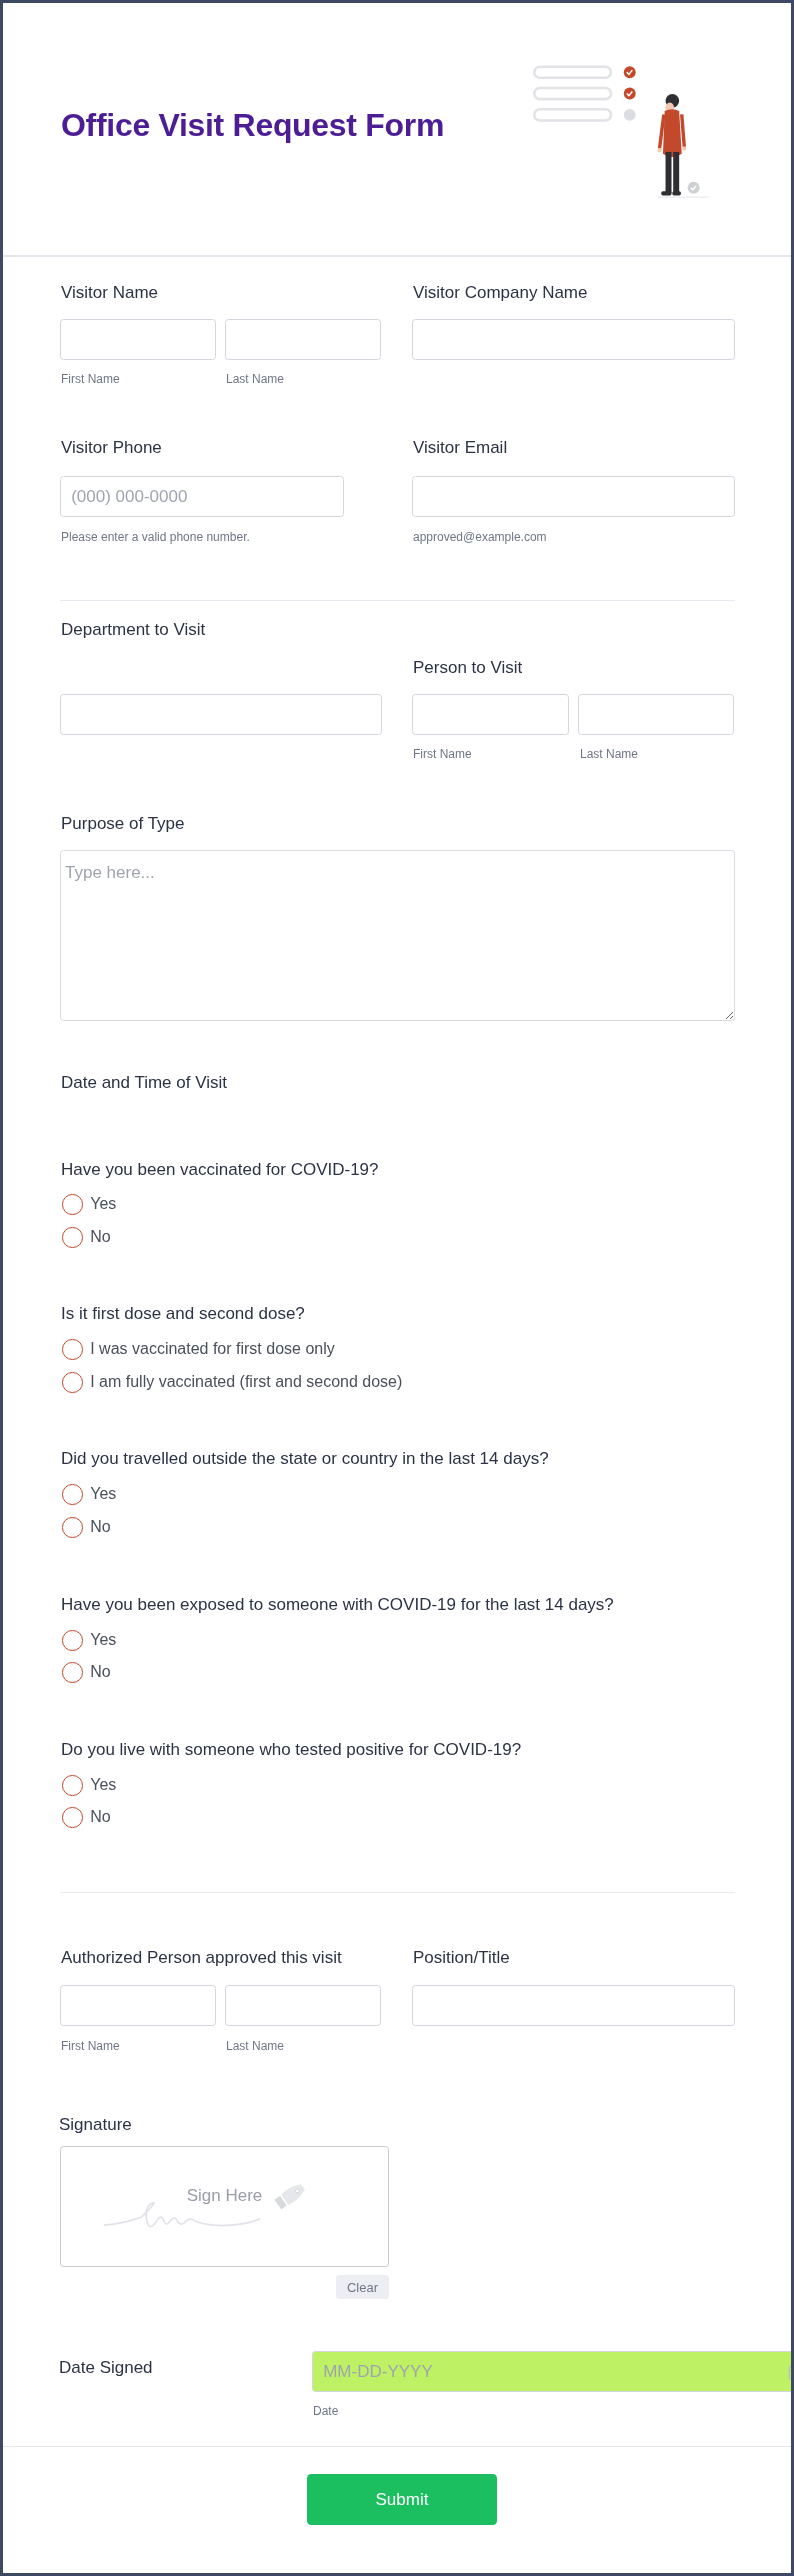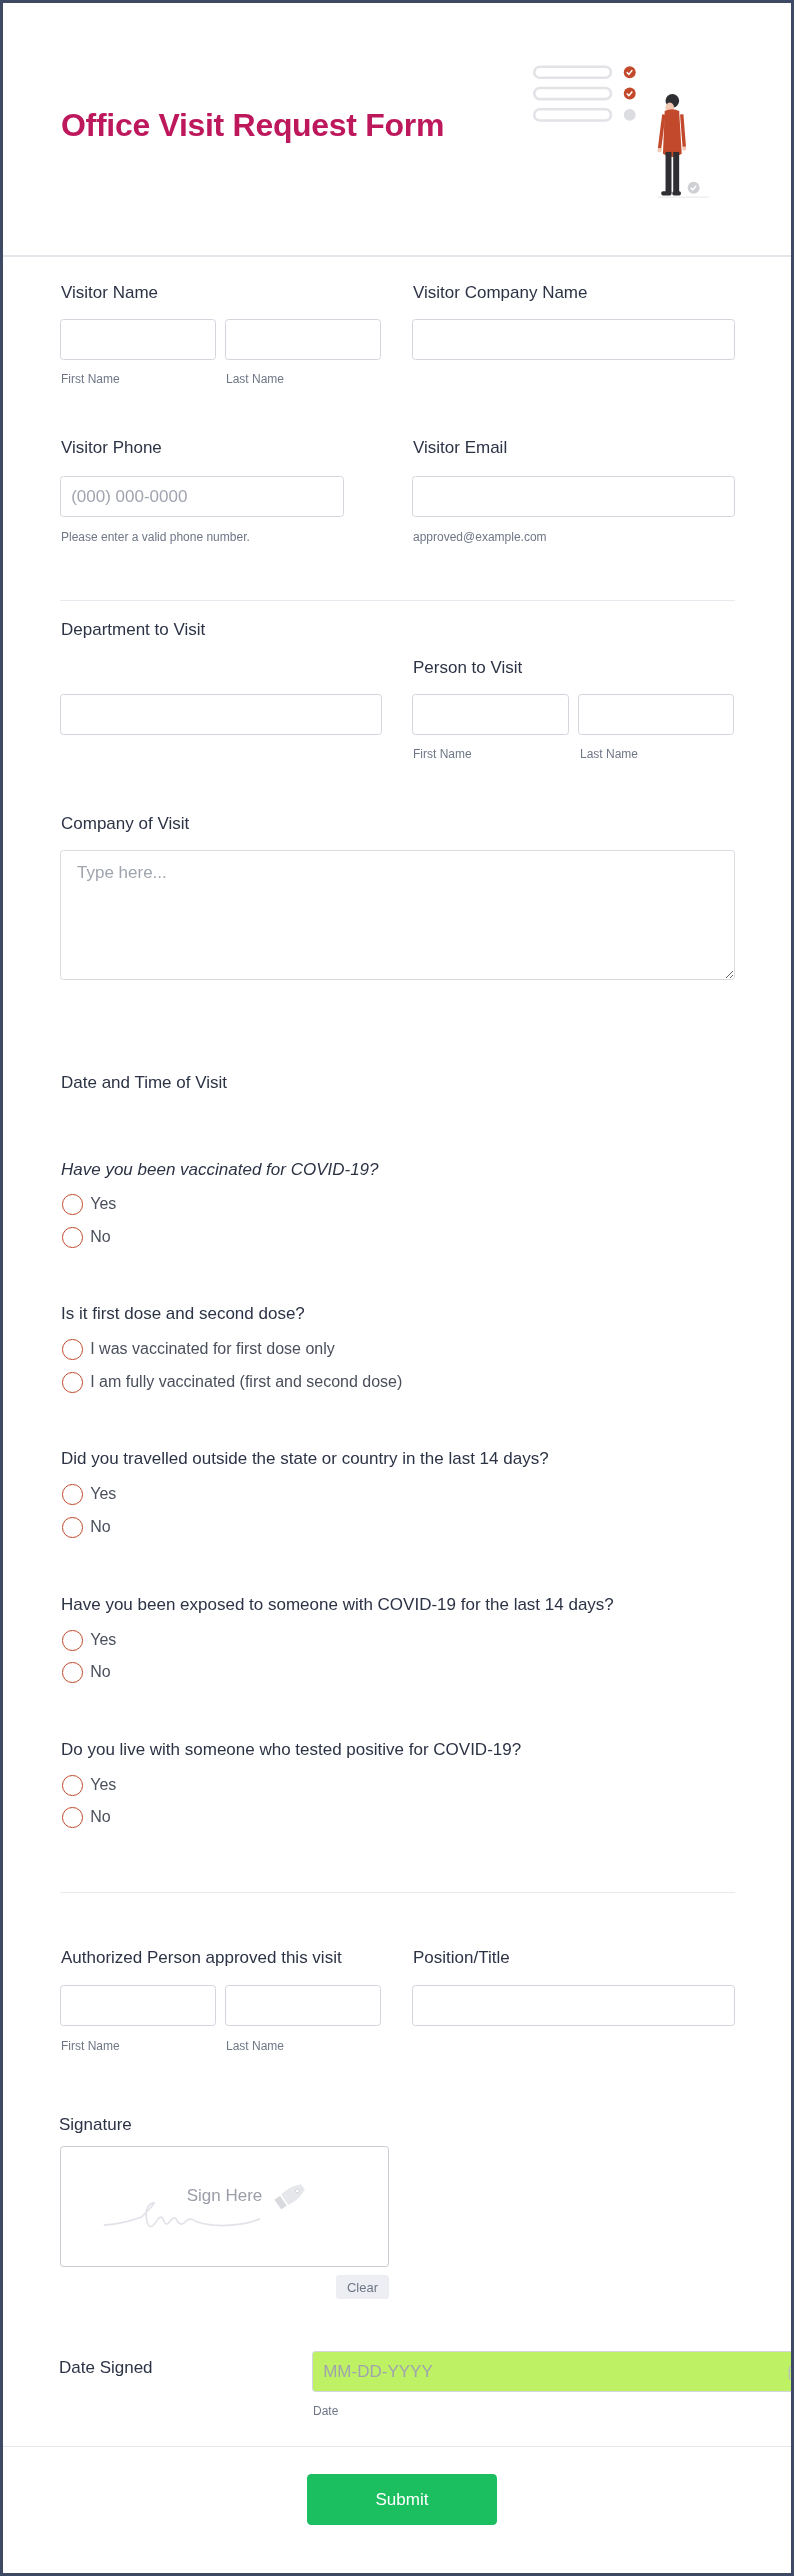--- a/index.html
+++ b/index.html
@@ -12,37 +12,37 @@
   }
   .frame {
     position: absolute; left: 0; top: 0; width: 794px; height: 2576px;
     border: 3.4px solid #3e4a63;
     pointer-events: none;
     z-index: 10;
   }
   .abs { position: absolute; }
   .title {
     left: 61px; top: 107px;
-    font-size: 32px; font-weight: bold; color: #be185d;
+    font-size: 32px; font-weight: bold; color: #4c1d95;
     letter-spacing: -0.3px;
   }
   .hdivider { position: absolute; left: 3.4px; right: 3.4px; height: 1.7px; background: #e6e7ec; }
   .sdivider { position: absolute; left: 60px; width: 675px; height: 0.9px; background: #e8e9ee; }
   .label { font-size: 17px; color: #2c3345; position: absolute; }
   .sub { font-size: 12px; color: #6f7686; position: absolute; }
   .input {
     position: absolute; height: 41px;
     border: 0.9px solid #d3d6dd; border-radius: 3.4px; background: #fff;
     font-family: "Liberation Sans", sans-serif;
     font-size: 17px; color: #2c3345; padding: 0 10.2px;
     outline: none;
   }
   .input::placeholder { color: #a0a4ae; }
   textarea.input {
-    height: 130px; padding: 12px 16px; resize: both;
+    height: 171px; padding: 12px 4px; resize: both;
     border: 1.7px solid #d9dbe1;
   }
   .radio-row { position: absolute; display: flex; align-items: center; cursor: pointer; }
   .radio {
     width: 20.5px; height: 20.5px; border-radius: 50%;
     border: 1.7px solid #c2492b; background: #fff; margin-right: 7.7px; flex: 0 0 auto;
   }
   .radio-label { font-size: 16px; color: #4a4f5c; }
   .sig-box {
     position: absolute; left: 60px; top: 2146px; width: 329px; height: 121px;
@@ -127,26 +127,26 @@
 
 <div class="label" style="left:61px;top:620px;">Department to Visit</div>
 <input class="input" style="left: 60px; top: 694px; width: 322px;" value="">
 
 <div class="label" style="left:413px;top:658px;">Person to Visit</div>
 <input class="input" style="left: 412px; top: 694px; width: 157px;">
 <input class="input" style="left: 578px; top: 694px; width: 156px;">
 <div class="sub" style="left:413px;top:747px;">First Name</div>
 <div class="sub" style="left:580px;top:747px;">Last Name</div>
 
-<div class="label" style="left:61px;top:814px;">Company of Visit</div>
+<div class="label" style="left:61px;top:814px;">Purpose of Type</div>
 <textarea class="input" style="left: 60px; top: 850px; width: 675px;" placeholder="Type here..."></textarea>
 
 <div class="label" style="left:61px;top:1073px;">Date and Time of Visit</div>
 
-<div class="label" style="left:61px;top:1160px;font-style:italic;">Have you been vaccinated for COVID-19?</div>
+<div class="label" style="left:61px;top:1160px;">Have you been vaccinated for COVID-19?</div>
 <div class="radio-row" style="left:62px;top:1194px;">
     <span class="radio"></span>
     <span class="radio-label">Yes</span>
   </div>
 <div class="radio-row" style="left:62px;top:1227px;">
     <span class="radio"></span>
     <span class="radio-label">No</span>
   </div>
 
 <div class="label" style="left:61px;top:1304px;">Is it first dose and second dose?</div>

